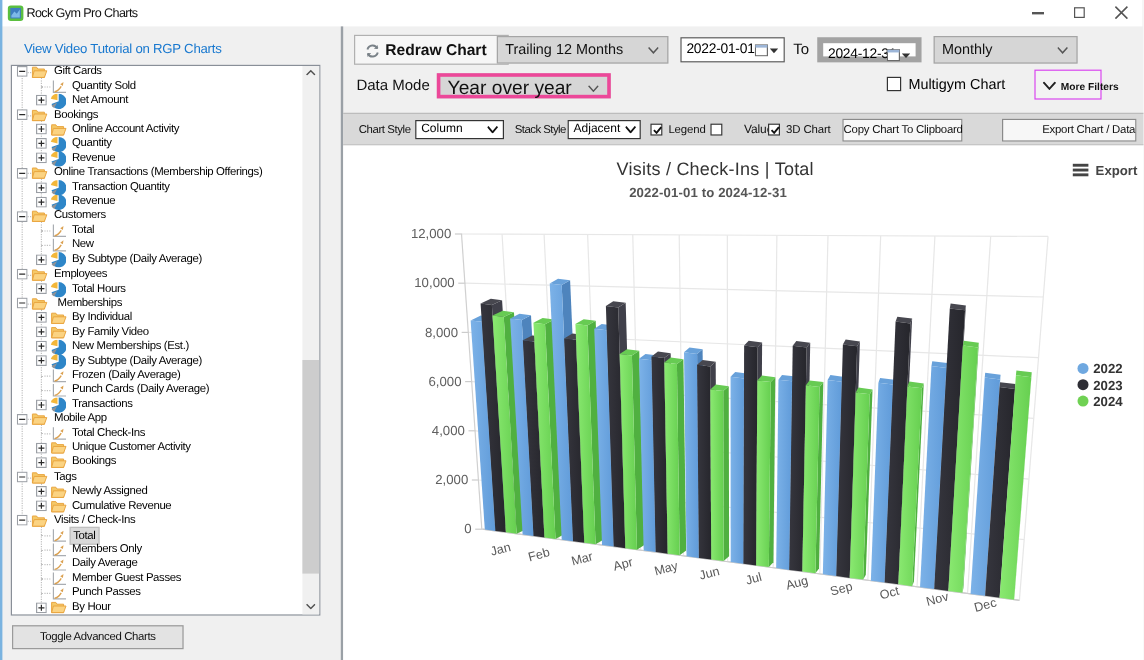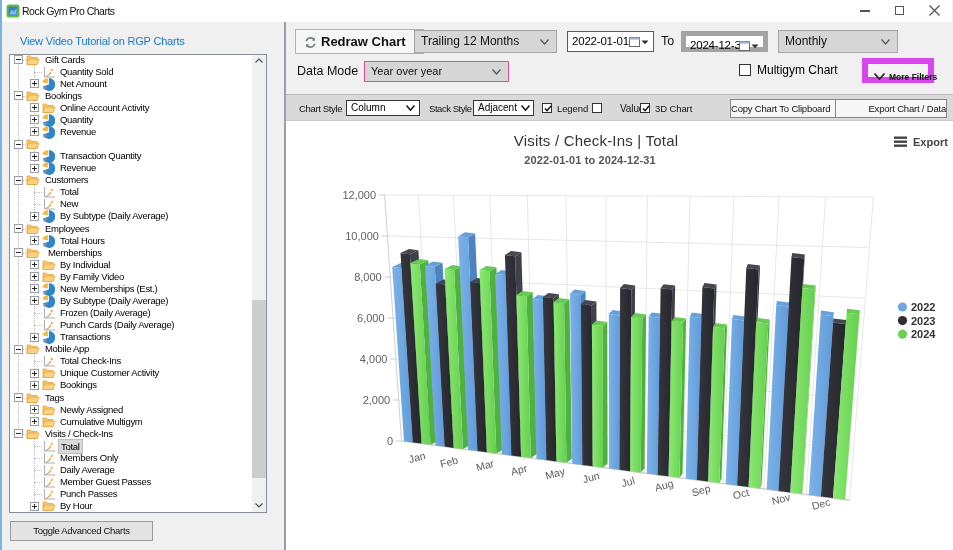--- a/index.html
+++ b/index.html
@@ -112,20 +112,21 @@
 <div style="position:absolute;left:58px;top:124.9px;padding:0 2px;font-size:9.5px;letter-spacing:-0.3px;line-height:13px;color:#000;white-space:nowrap">Revenue</div>
 <div style="position:absolute;left:23px;top:144.0px;width:3px;height:1px;border-top:1px dotted #c0c0c0"></div>
 <svg style="position:absolute;left:14.0px;top:139.5px" width="9" height="9" viewBox="0 0 9 9">
         <rect x="0.5" y="0.5" width="8" height="8" fill="#fff" stroke="#9b9fa5"></rect>
         <line x1="2" y1="4.5" x2="7" y2="4.5" stroke="#2b2b2b" stroke-width="1"></line>
       </svg>
 <svg style="position:absolute;left:26px;top:138.0px" width="14" height="12" viewBox="0 0 14 12">
         <path d="M1 2.5 L1 10.5 L11 10.5 L11 3.5 L5.5 3.5 L4.5 2 L1 2Z" fill="#f5c968" stroke="#e8a33d" stroke-width="0.8"></path>
         <path d="M2.5 5 L13 5 L11 10.5 L1 10.5 Z" fill="#fbd382" stroke="#e8a33d" stroke-width="0.8"></path>
       </svg>
+<div style="position:absolute;left:43px;top:137.0px;padding:0 2px;font-size:9.5px;letter-spacing:-0.3px;line-height:13px;color:#000;white-space:nowrap">Online Transactions (Membership Offerings)</div>
 <div style="position:absolute;left:34px;top:156.1px;width:5px;height:1px;border-top:1px dotted #c0c0c0"></div>
 <svg style="position:absolute;left:30.0px;top:151.6px" width="9" height="9" viewBox="0 0 9 9">
         <rect x="0.5" y="0.5" width="8" height="8" fill="#fff" stroke="#9b9fa5"></rect>
         <line x1="2" y1="4.5" x2="7" y2="4.5" stroke="#2b2b2b" stroke-width="1"></line>
         <line x1="4.5" y1="2" x2="4.5" y2="7" stroke="#2b2b2b" stroke-width="1"></line>
       </svg>
 <svg style="position:absolute;left:42px;top:150.1px" width="13" height="13" viewBox="0 0 13 13">
         <path d="M6.9 6.4 L6.9 0.1 A6.4 6.4 0 1 1 0.9 8.6 Z" fill="#2e86c8"></path>
         <path d="M5.9 5.6 L5.9 0.2 A5.9 5.9 0 0 0 0.3 4.2 Z" fill="#f3b73a"></path>
         <path d="M5.6 7.4 L0.9 9.9 A5.6 5.6 0 0 0 3.2 12.1 Z" fill="#8e9298"></path>
@@ -351,21 +352,21 @@
 <div style="position:absolute;left:34px;top:421.6px;width:5px;height:1px;border-top:1px dotted #c0c0c0"></div>
 <svg style="position:absolute;left:30.0px;top:417.1px" width="9" height="9" viewBox="0 0 9 9">
         <rect x="0.5" y="0.5" width="8" height="8" fill="#fff" stroke="#9b9fa5"></rect>
         <line x1="2" y1="4.5" x2="7" y2="4.5" stroke="#2b2b2b" stroke-width="1"></line>
         <line x1="4.5" y1="2" x2="4.5" y2="7" stroke="#2b2b2b" stroke-width="1"></line>
       </svg>
 <svg style="position:absolute;left:42px;top:415.6px" width="14" height="12" viewBox="0 0 14 12">
         <path d="M1 2.5 L1 10.5 L11 10.5 L11 3.5 L5.5 3.5 L4.5 2 L1 2Z" fill="#f5c968" stroke="#e8a33d" stroke-width="0.8"></path>
         <path d="M2.5 5 L13 5 L11 10.5 L1 10.5 Z" fill="#fbd382" stroke="#e8a33d" stroke-width="0.8"></path>
       </svg>
-<div style="position:absolute;left:58px;top:414.6px;padding:0 2px;font-size:9.5px;letter-spacing:-0.3px;line-height:13px;color:#000;white-space:nowrap">Cumulative Multigym</div>
+<div style="position:absolute;left:58px;top:414.6px;padding:0 2px;font-size:9.5px;letter-spacing:-0.3px;line-height:13px;color:#000;white-space:nowrap">Cumulative Revenue</div>
 <div style="position:absolute;left:23px;top:433.7px;width:3px;height:1px;border-top:1px dotted #c0c0c0"></div>
 <svg style="position:absolute;left:14.0px;top:429.2px" width="9" height="9" viewBox="0 0 9 9">
         <rect x="0.5" y="0.5" width="8" height="8" fill="#fff" stroke="#9b9fa5"></rect>
         <line x1="2" y1="4.5" x2="7" y2="4.5" stroke="#2b2b2b" stroke-width="1"></line>
       </svg>
 <svg style="position:absolute;left:26px;top:427.7px" width="14" height="12" viewBox="0 0 14 12">
         <path d="M1 2.5 L1 10.5 L11 10.5 L11 3.5 L5.5 3.5 L4.5 2 L1 2Z" fill="#f5c968" stroke="#e8a33d" stroke-width="0.8"></path>
         <path d="M2.5 5 L13 5 L11 10.5 L1 10.5 Z" fill="#fbd382" stroke="#e8a33d" stroke-width="0.8"></path>
       </svg>
 <div style="position:absolute;left:43px;top:426.7px;padding:0 2px;font-size:9.5px;letter-spacing:-0.3px;line-height:13px;color:#000;white-space:nowrap">Visits / Check-Ins</div>
@@ -467,27 +468,27 @@
     </svg>
 <svg style="position:absolute;right:4px;top:8px" width="8" height="5" viewBox="0 0 8 5">
       <path d="M0.5 0.5 L4 4.3 L7.5 0.5" fill="#333"></path>
     </svg></div>
 <div class="abs" style="left:778px;top:30px;width:120px;height:23px;background:#d6d6d6;border:1px solid #a5a5a5;font-size:12px;color:#111;line-height:21px;padding-left:6px">Monthly
 <svg style="position:absolute;right:7px;top:8px" width="9" height="6" viewBox="0 0 9 6">
       <path d="M0.5 0.5 L4.5 5 L8.5 0.5" stroke="#555" stroke-width="1.2" fill="none"></path>
     </svg></div>
 
 <div class="abs" style="left:297px;top:64px;font-size:12.5px;color:#111">Data Mode</div>
-<div class="abs" style="left:364px;top:61px;width:145px;height:21px;background:#d6d6d6;border:1px solid #ec4899;font-size:11px;color:#111;line-height:19px;padding-left:6px">Year over year
+<div class="abs" style="left:364px;top:61px;width:145px;height:21px;background:#d6d6d6;border:3px solid #ec4899;font-size:16px;color:#111;line-height:19px;padding-left:6px">Year over year
 <svg style="position:absolute;right:7px;top:7px" width="9" height="6" viewBox="0 0 9 6">
       <path d="M0.5 0.5 L4.5 5 L8.5 0.5" stroke="#555" stroke-width="1.2" fill="none"></path>
     </svg></div>
 <div class="abs" style="left:739px;top:64px;width:12px;height:12px;background:#fff;border:1px solid #333"></div>
 <div class="abs" style="left:757px;top:63px;font-size:12px;font-weight:normal;color:#000">Multigym Chart</div>
-<div class="abs" style="left:862px;top:58px;width:72px;height:25px;background:#f3f3f3;border:6px solid #d946ef;">
+<div class="abs" style="left:862px;top:58px;width:56px;height:25px;background:#f3f3f3;border:1px solid #d946ef;">
 <svg style="position:absolute;left:6px;top:9px" width="11" height="7" viewBox="0 0 11 7">
       <path d="M0.5 0.5 L5.5 6 L10.5 0.5" stroke="#222" stroke-width="1.6" fill="none"></path>
     </svg>
 <span style="position:absolute;left:21px;top:8px;font-size:8.5px;font-weight:bold;color:#111;white-space:nowrap">More Filters</span>
   </div>
 
 <div class="abs" style="left:286px;top:94px;width:667px;height:27px;background:#d9d9d9;border-top:1px solid #bcbcbc;border-bottom:1px solid #c6c6c6"></div>
 <div class="abs" style="left:299px;top:103px;font-size:9.5px;letter-spacing:-0.35px;color:#111">Chart Style</div>
 <div class="abs" style="left:346px;top:100px;width:74px;height:16px;background:#fff;border:1px solid #333;font-size:10px;line-height:14px;padding-left:4px;color:#000">Column
 <svg style="position:absolute;right:4px;top:4px" width="9" height="6" viewBox="0 0 9 6">
@@ -505,21 +506,21 @@
   </div>
 <div class="abs" style="left:557px;top:103px;font-size:9.5px;letter-spacing:-0.1px;color:#111">Legend</div>
 <div class="abs" style="left:592px;top:103px;width:10px;height:10px;background:#fff;border:1px solid #333"></div>
 <div class="abs" style="left:620px;top:103px;font-size:10px;letter-spacing:-0.1px;color:#111">Values</div>
 <div class="abs" style="left:640px;top:103px;width:10px;height:10px;background:#fff;border:1px solid #333">
 <svg style="position:absolute;left:0.5px;top:0.5px" width="8" height="7" viewBox="0 0 9 8">
       <path d="M1 4 L3.5 6.5 L8 1" stroke="#111" stroke-width="1.8" fill="none"></path>
     </svg>
   </div>
 <div class="abs" style="left:655px;top:103px;font-size:9.5px;letter-spacing:-0.1px;color:#111">3D Chart</div>
-<div class="abs" style="left:730px;top:99px;width:112px;height:19px;background:#f7f7f7;border:1px solid #8a8a8a;font-size:9.5px;letter-spacing:-0.2px;color:#111;line-height:17px">Copy Chart To Clipboard</div>
+<div class="abs" style="left:702px;top:99px;width:100px;height:19px;background:#f7f7f7;border:1px solid #8a8a8a;font-size:9.5px;letter-spacing:-0.2px;color:#111;text-align:center;line-height:17px">Copy Chart To Clipboard</div>
 <div class="abs" style="left:835px;top:99px;width:112px;height:19px;background:#f7f7f7;border:1px solid #8a8a8a;font-size:9.5px;letter-spacing:-0.2px;color:#111;text-align:right;line-height:17px">Export Chart / Data</div>
 
 <svg width="953" height="550" viewBox="0 0 953 550" style="position:absolute;left:0;top:0;font-family:'Liberation Sans',sans-serif">
 <defs>
 <linearGradient id="g0" x1="0" y1="0" x2="1" y2="0">
         <stop offset="0" stop-color="#7cb2e8"></stop>
         <stop offset="1" stop-color="#609bd9"></stop>
       </linearGradient>
 <linearGradient id="g1" x1="0" y1="0" x2="1" y2="0">
         <stop offset="0" stop-color="#36363e"></stop>

